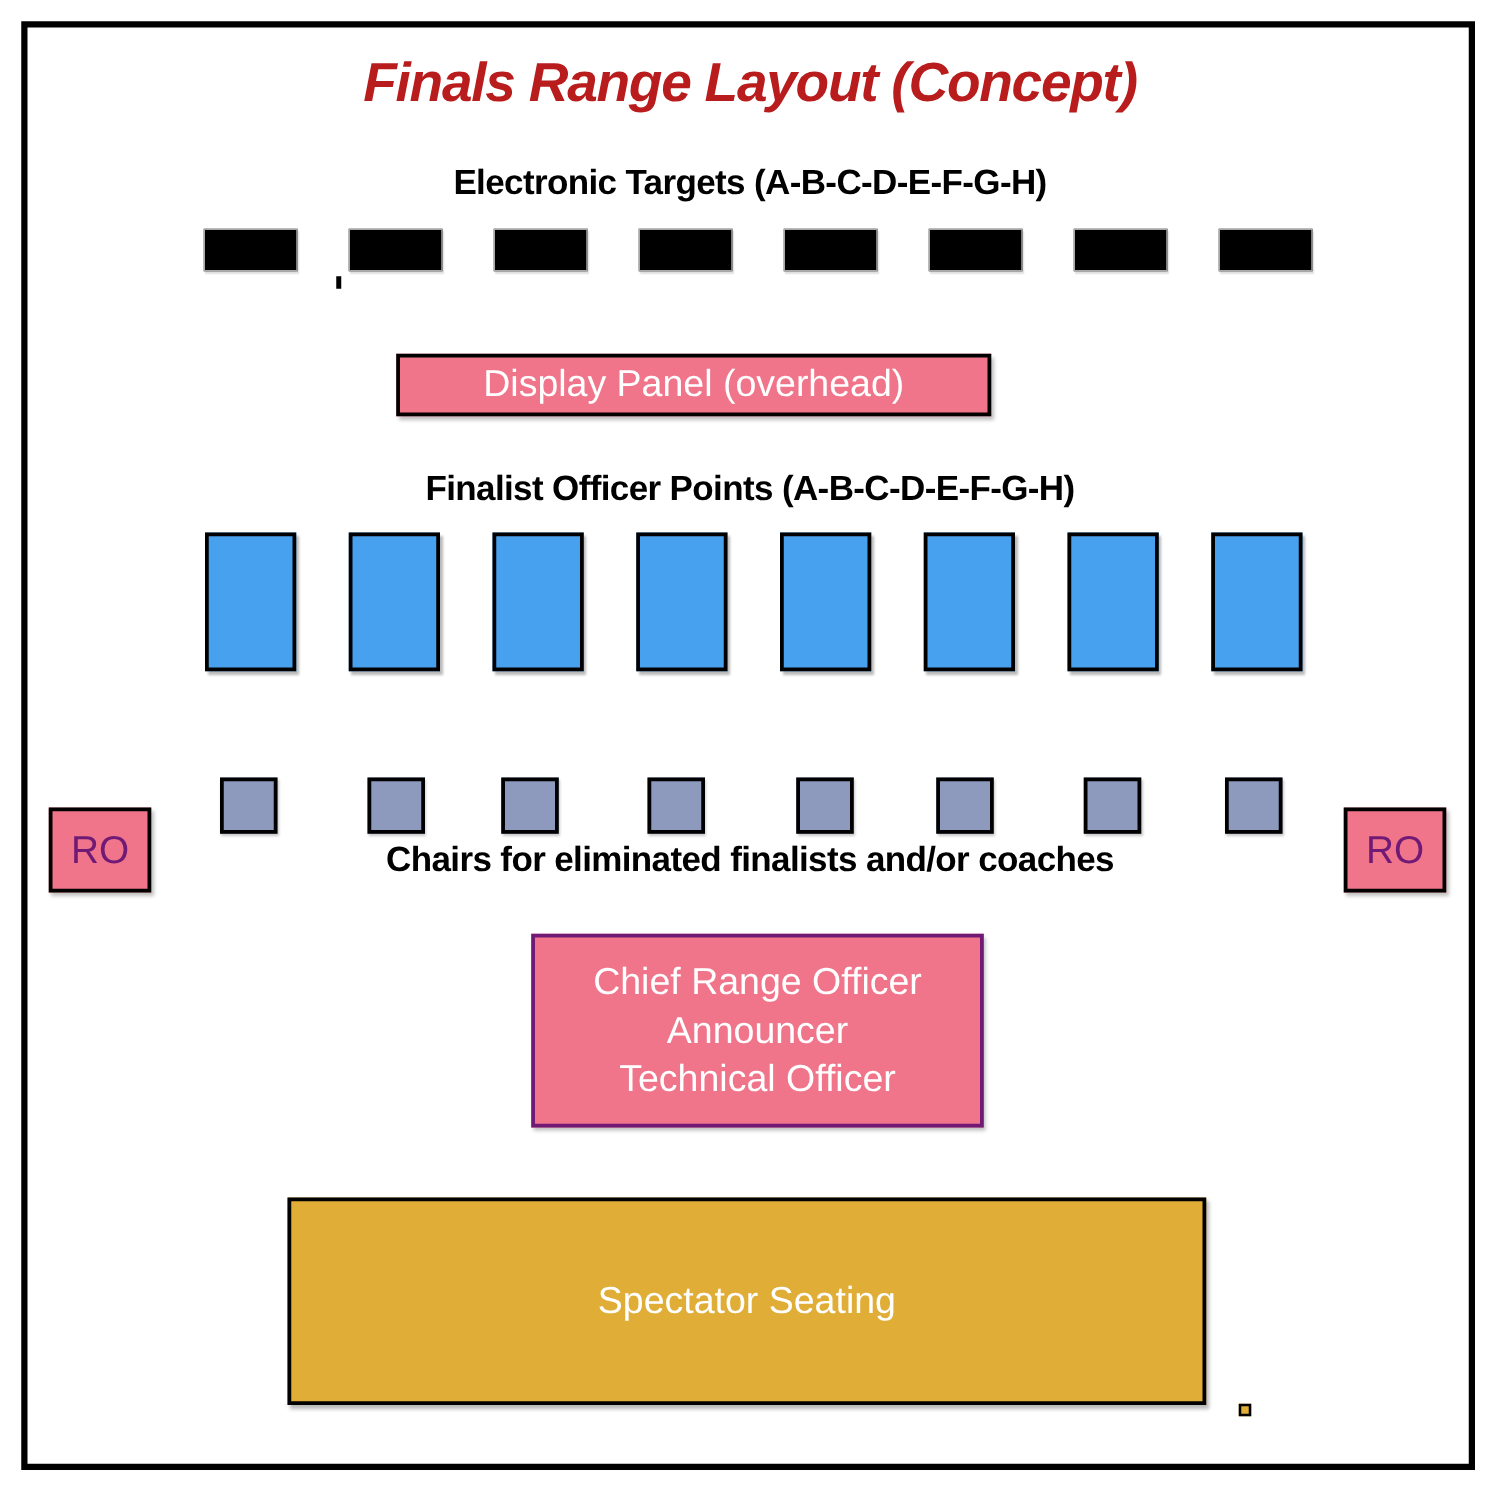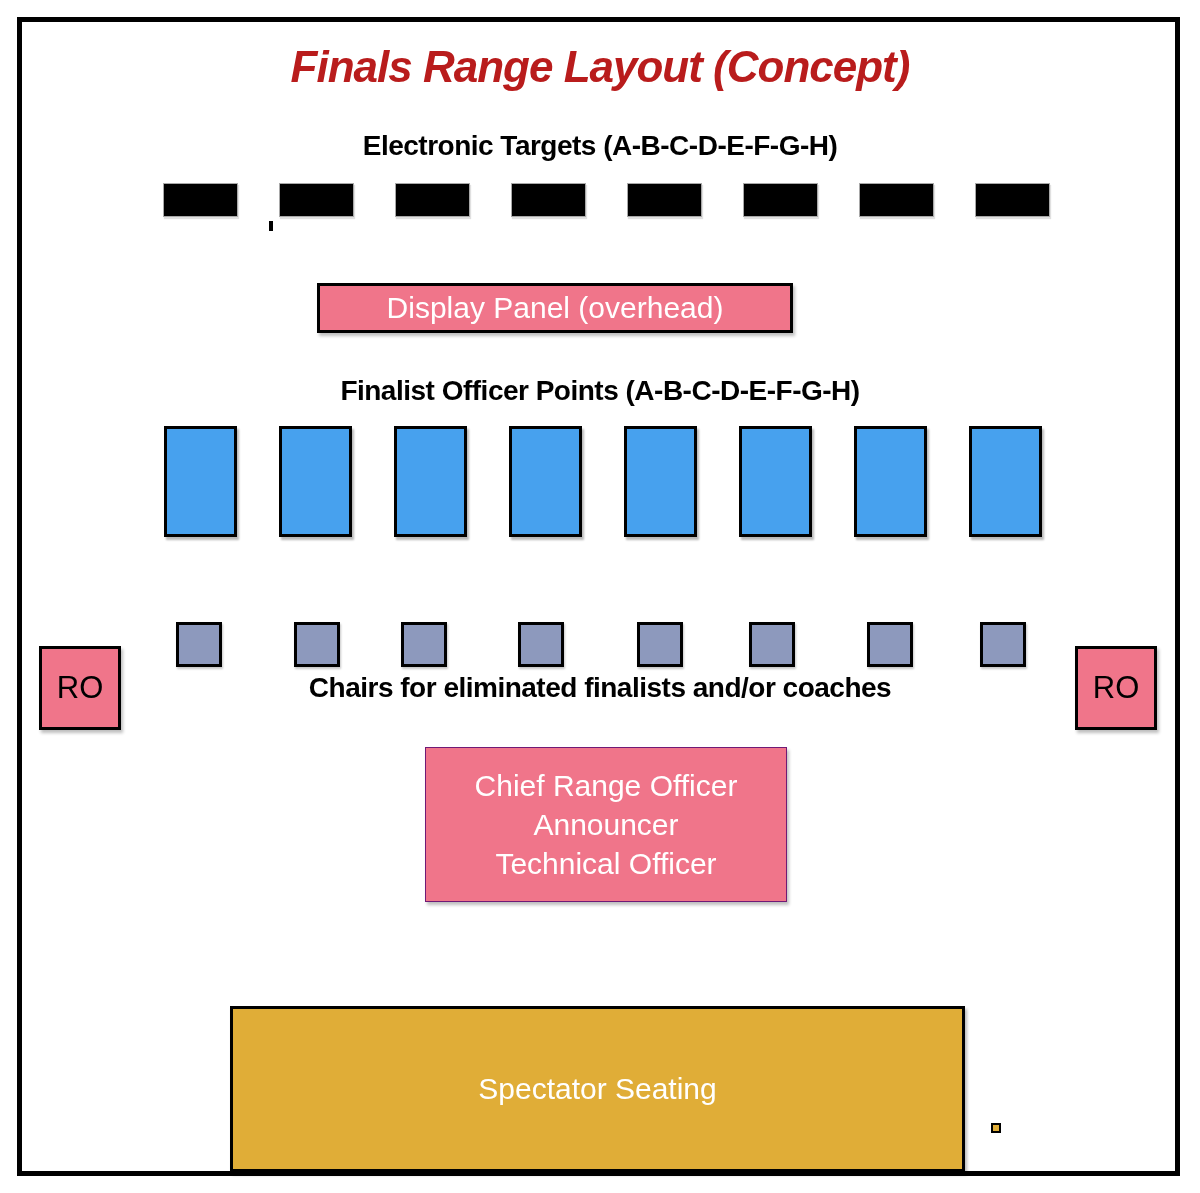--- a/index.html
+++ b/index.html
@@ -93,58 +93,57 @@
     top: 0;
     width: 46px; height: 45px;
     background: var(--chair, #8D99BD);
     border: 3px solid #000;
     box-sizing: border-box;
     box-shadow: 1px 2px 2px rgba(0,0,0,0.22);
   }
   .ro-box {
     position: absolute;
     top: 646px;
-    width: 82px; height: 84px;
+    width: 82px; height: 68px;
     background: var(--pink, #F0758A);
     border: 3px solid #000;
     box-sizing: border-box;
-    color: #000000;
+    color: #701a75;
     font-size: 31px;
     display: flex; align-items: center; justify-content: center;
     box-shadow: 2px 3px 3px rgba(0,0,0,0.25);
   }
   .ro-left  { left: 39px; }
   .ro-right { left: 1075px; }
   .officials-box {
     position: absolute;
     left: 425px; top: 747px;
     width: 362px; height: 155px;
     background: var(--pink, #F0758A);
-    border: 1px solid #701a75;
+    border: 3px solid #701a75;
     box-sizing: border-box;
     color: #fff;
     font-size: 30px;
     line-height: 39px;
     display: flex; flex-direction: column;
     align-items: center; justify-content: center;
     text-align: center;
     box-shadow: 2px 3px 3px rgba(0,0,0,0.25);
   }
   .spectator-box {
     position: absolute;
     left: 230px; top: 958px;
     width: 735px; height: 166px;
     background: var(--gold, #E0AD37);
     border: 3px solid #000;
     box-sizing: border-box;
     color: #fff;
     font-size: 30px;
     display: flex; align-items: center; justify-content: center;
     box-shadow: 2px 3px 3px rgba(0,0,0,0.28);
-    margin-top: 48px;
   }
   .mini-square {
     position: absolute;
     left: 991px; top: 1123px;
     width: 10px; height: 10px;
     background: var(--gold, #E0AD37);
     border: 2px solid #000;
     box-sizing: border-box;
   }
 </style>

